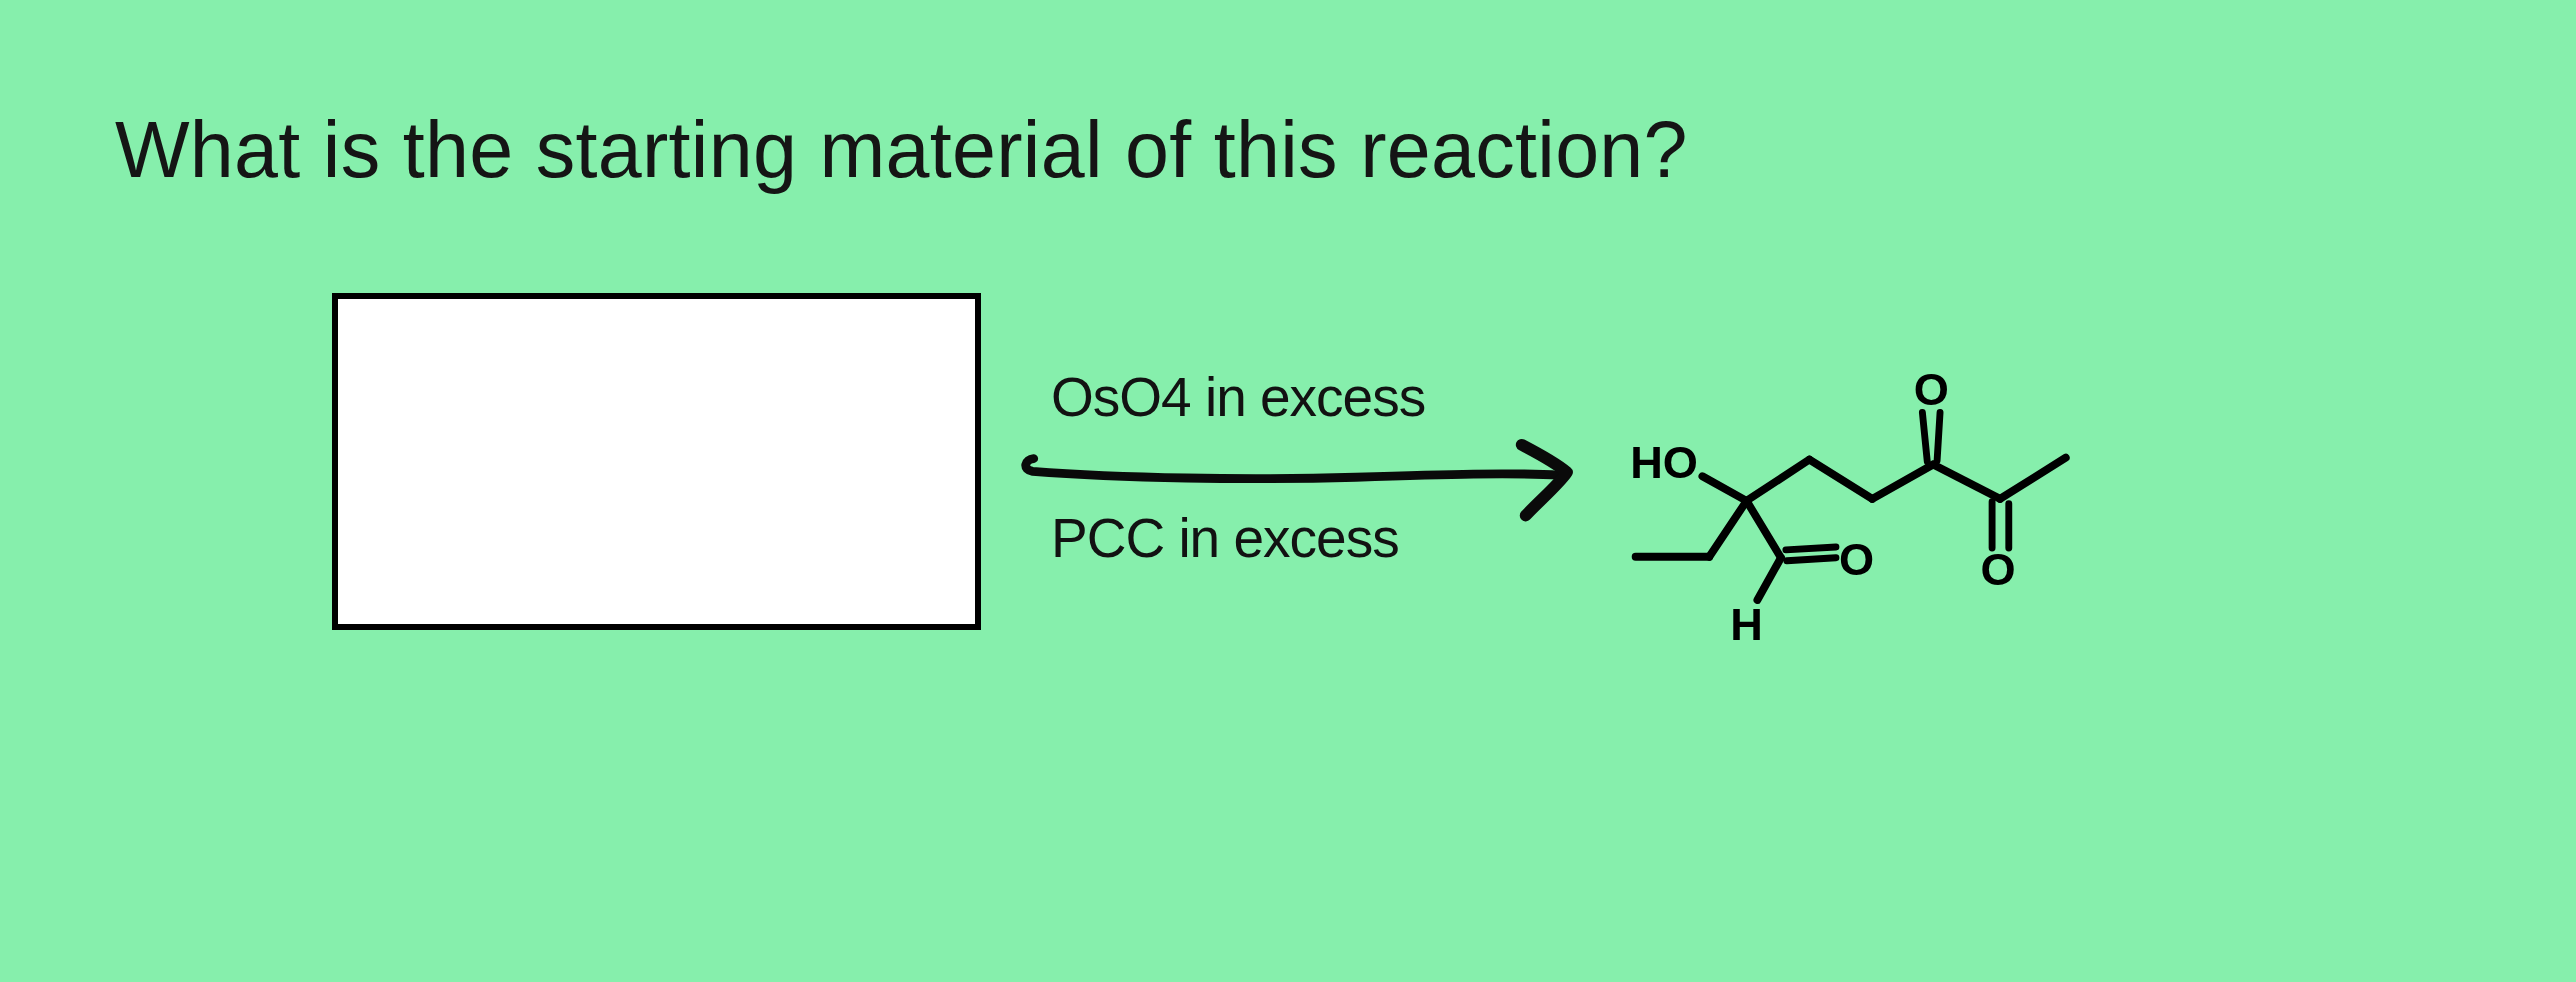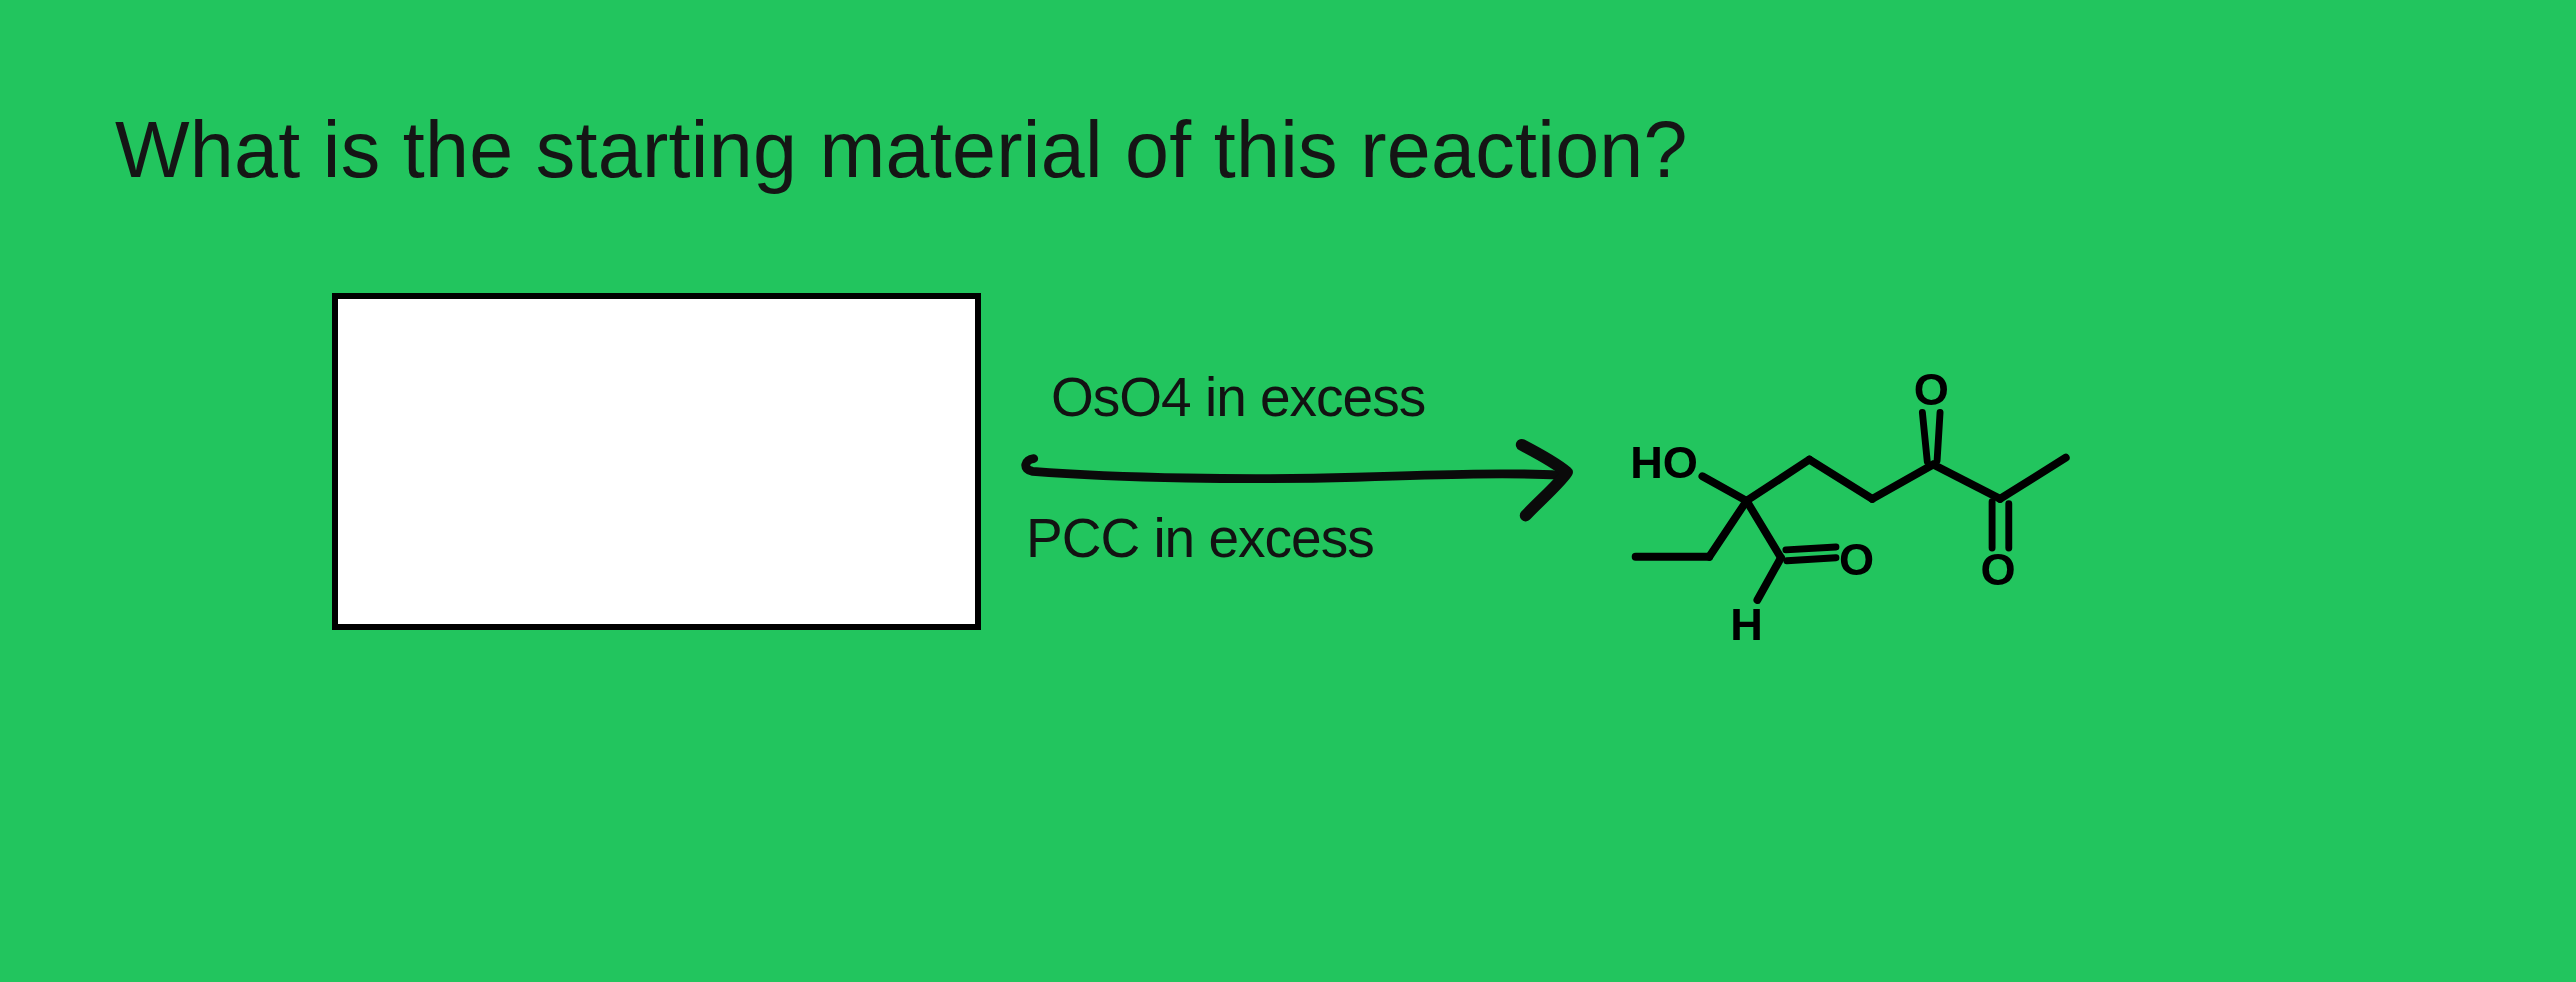--- a/index.html
+++ b/index.html
@@ -4,21 +4,21 @@
 <style>
   html, body {
     margin: 0;
     padding: 0;
     background: #ffffff;
   }
   .canvas {
     position: relative;
     width: 2576px;
     height: 982px;
-    background: #22c55e;
+    background: #86efac;
     overflow: hidden;
     font-family: "Liberation Sans", sans-serif;
     color: #141414;
   }
   .question-title {
     position: absolute;
     left: 115px;
     top: 110px;
     font-size: 79px;
     line-height: 1;
@@ -37,21 +37,21 @@
   }
   .reagent {
     position: absolute;
     font-size: 55px;
     line-height: 1;
     letter-spacing: -1px;
     color: #121212;
     white-space: nowrap;
   }
   .reagent-above { left: 1051px; top: 370px; }
-  .reagent-below { left: 1026px; top: 511px; }
+  .reagent-below { left: 1051px; top: 511px; }
   .drawing-layer {
     position: absolute;
     left: 0;
     top: 0;
     width: 2576px;
     height: 982px;
   }
   .bond {
     stroke: #000000;
     stroke-width: 8;

